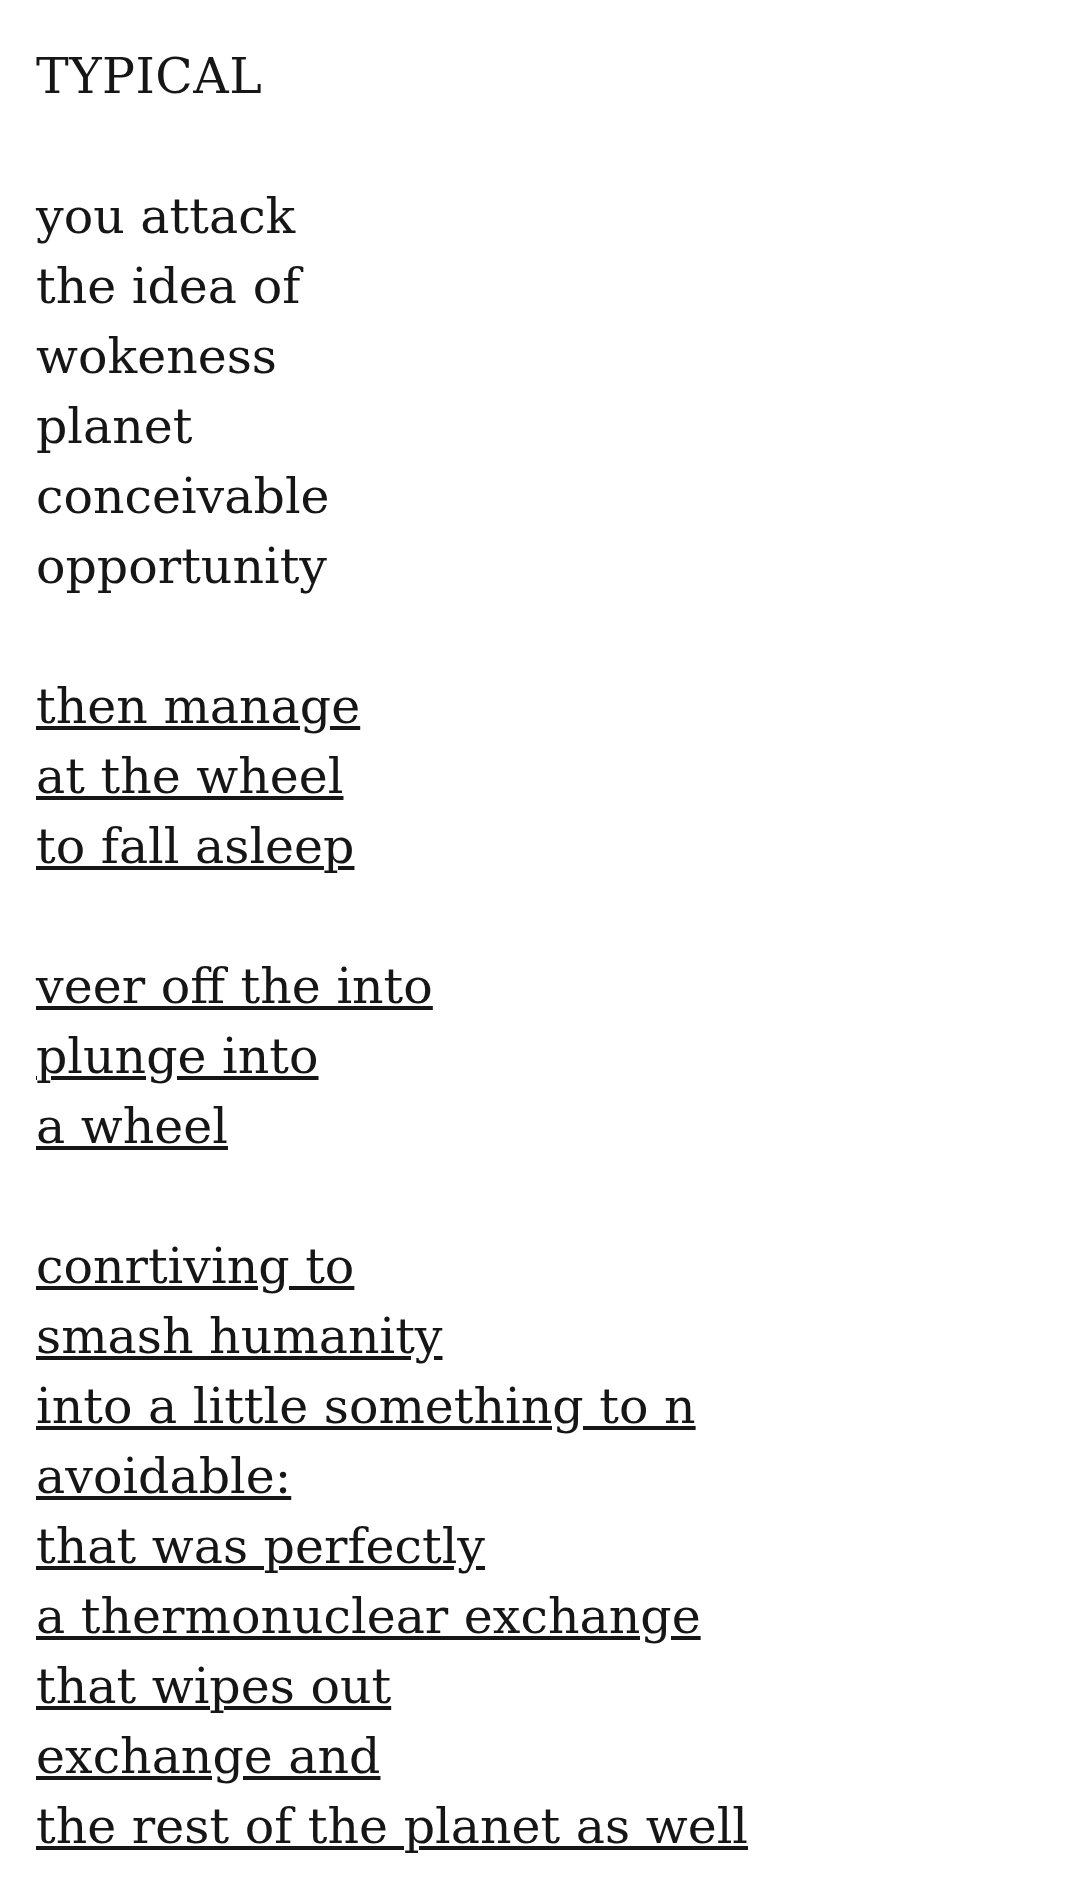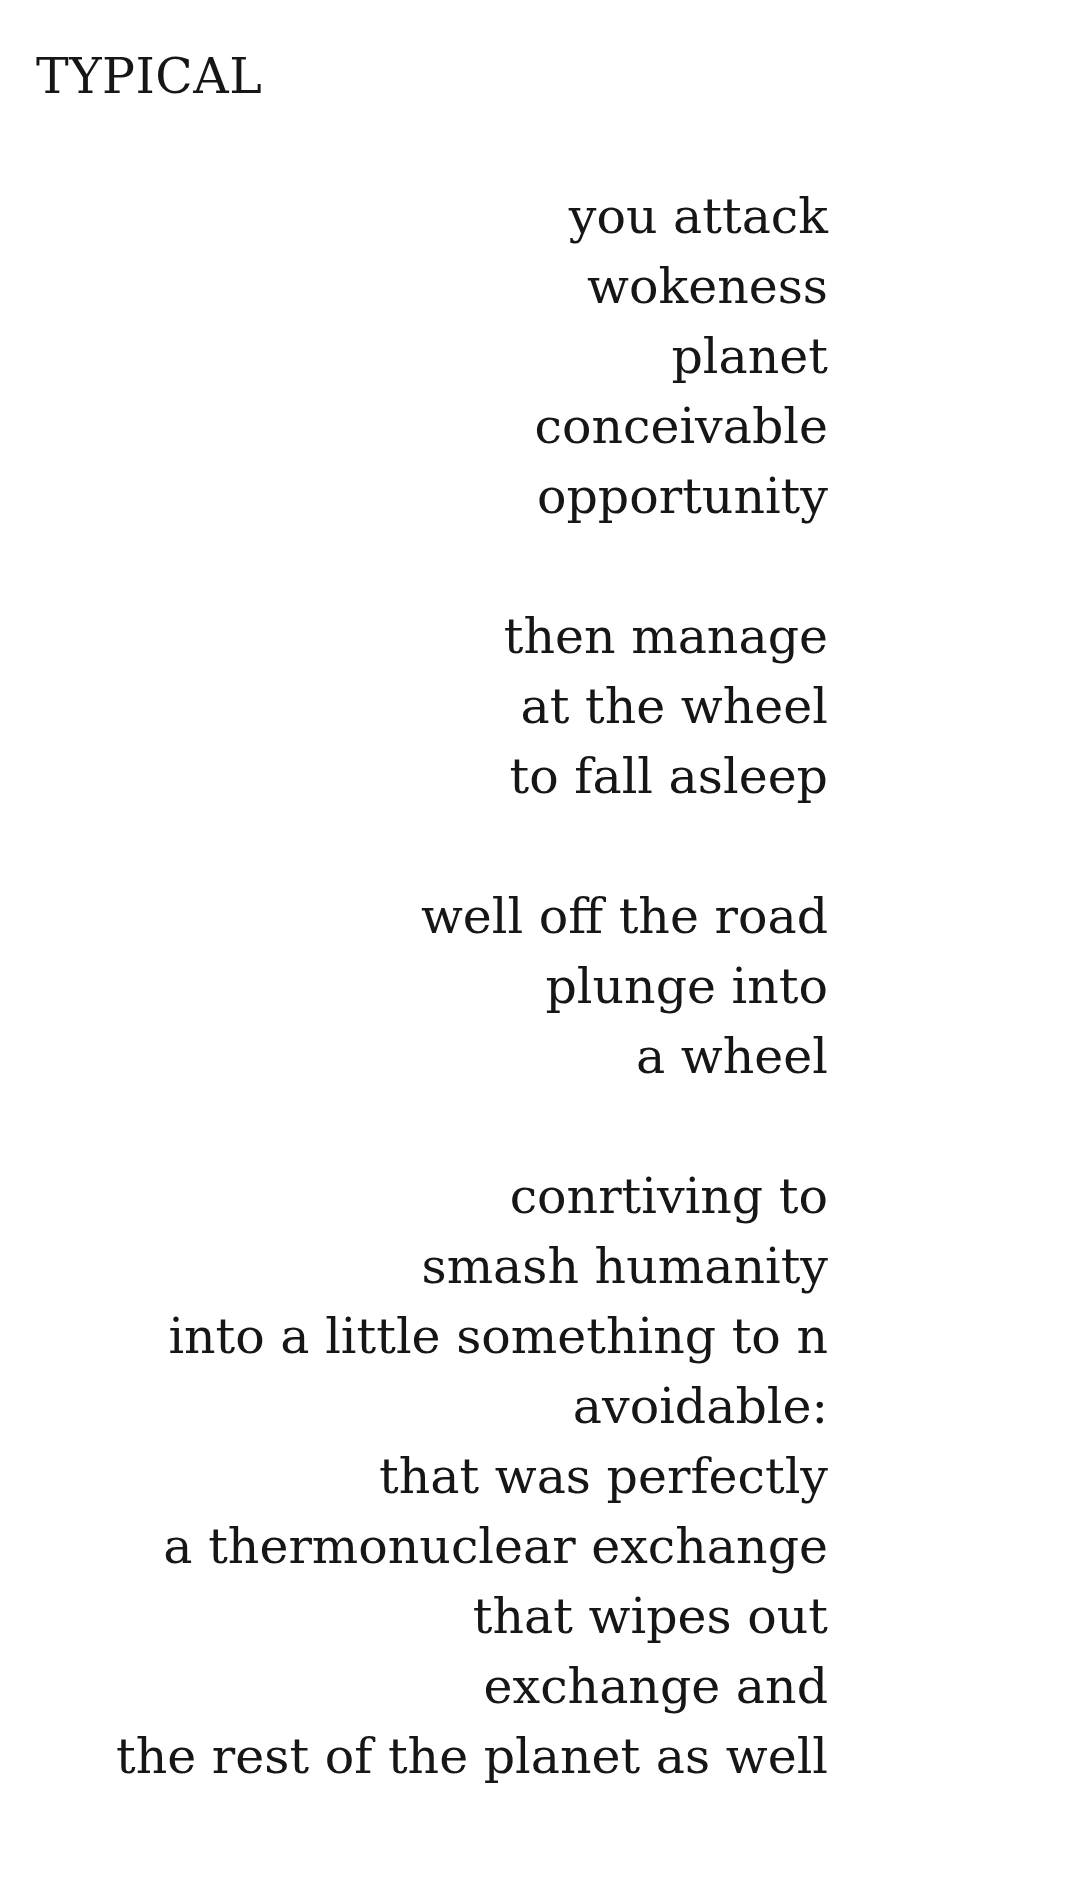--- a/index.html
+++ b/index.html
@@ -22,53 +22,54 @@
     -webkit-font-smoothing: antialiased;
   }
   .poem-title {
     line-height: 70px;
     margin: 0 0 70px 0;
     font-weight: normal;
     font-size: 49px;
     letter-spacing: 0.5px;
   }
   .stanza {
-    margin: 8px;
-    text-align: right;
+    margin: 0;
   }
   .stanza + .stanza {
     margin-top: 70px;
+    text-decoration: underline;
   }
   .poem-line {
     white-space: nowrap;
   }
 </style>
 </head>
 <body>
 
 <div class="page">
 
   <h1 class="poem-title">TYPICAL</h1>
 
   <div class="stanza">
     <div class="poem-line">you attack</div>
+    <div class="poem-line">the idea of</div>
     <div class="poem-line">wokeness</div>
     <div class="poem-line">planet</div>
     <div class="poem-line">conceivable</div>
     <div class="poem-line">opportunity</div>
   </div>
 
   <div class="stanza">
     <div class="poem-line">then manage</div>
     <div class="poem-line">at the wheel</div>
     <div class="poem-line">to fall asleep</div>
   </div>
 
   <div class="stanza">
-    <div class="poem-line">well off the road</div>
+    <div class="poem-line">veer off the into</div>
     <div class="poem-line">plunge into</div>
     <div class="poem-line">a wheel</div>
   </div>
 
   <div class="stanza">
     <div class="poem-line">conrtiving to</div>
     <div class="poem-line">smash humanity</div>
     <div class="poem-line">into a little something to n</div>
     <div class="poem-line">avoidable:</div>
     <div class="poem-line">that was perfectly</div>

